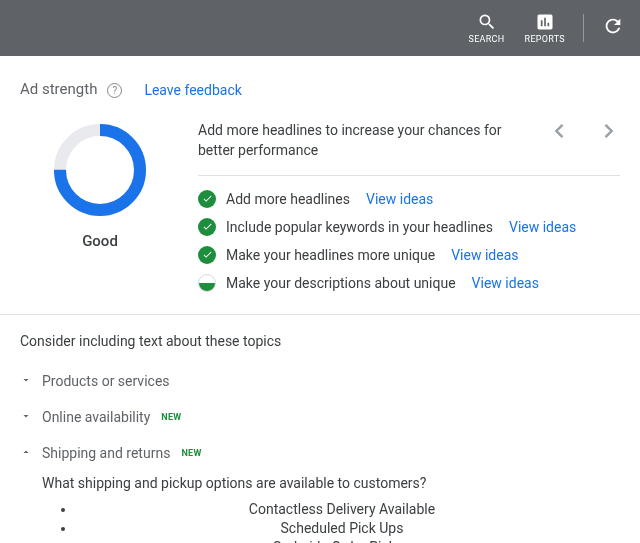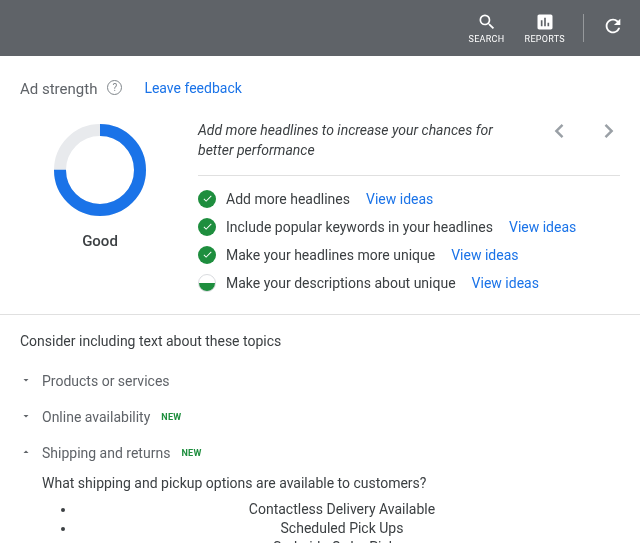--- a/index.html
+++ b/index.html
@@ -33,21 +33,21 @@
   .topbar .divider {
     width: 1px;
     height: 28px;
     background: rgba(255,255,255,0.35);
   }
   .topbar .refresh svg { width: 22px; height: 22px; fill: #fff; cursor: pointer; }
 
   .content { padding: 24px 20px 20px 20px; }
   .header-row {
     display: flex;
-    align-items: flex-start;
+    align-items: flex-end;
     gap: 10px;
     font-size: 15px;
     color: #5f6368;
     margin-bottom: 18px;
   }
   .help-icon {
     width: 15px; height: 15px;
     border: 1.5px solid #80868b;
     border-radius: 50%;
     display: inline-flex;
@@ -68,21 +68,21 @@
     text-align: center;
   }
   .gauge { position: relative; width: 100px; height: 100px; margin-top: 4px; }
   .gauge svg { width: 100px; height: 100px; transform: rotate(-90deg); }
   .gauge circle { fill: none; stroke-width: 12; }
   .gauge .track { stroke: #e8eaed; }
   .gauge .prog { stroke: #1a73e8; stroke-linecap: butt; }
   .gauge-label { margin-top: 12px; font-size: 15px; color: #3c4043; font-weight: 500; }
 
   .strength-right { flex: 1; }
-  .tip-row { display: flex; align-items: flex-start; gap: 28px; padding: 4px 0 14px 0; border-bottom: 1px solid #e0e0e0; margin-bottom: 14px; font-style: italic; }
+  .tip-row { display: flex; align-items: flex-start; gap: 28px; padding: 4px 0 14px 0; border-bottom: 1px solid #e0e0e0; margin-bottom: 14px; }
   .tip-text { flex: 1; font-size: 14px; color: #3c4043; line-height: 1.45; }
   .chev { width: 22px; height: 22px; display:flex; align-items:center; justify-content:center; color:#80868b; cursor:pointer; }
   .chev svg { width: 10px; height: 14px; fill: #9aa0a6; }
 
   .rec-list { display: flex; flex-direction: column; gap: 10px; }
   .rec-item { display: flex; align-items: center; gap: 10px; font-size: 14px; }
   .check {
     width: 18px; height: 18px; border-radius: 50%;
     background: #1e8e3e; display:flex; align-items:center; justify-content:center;
   }

